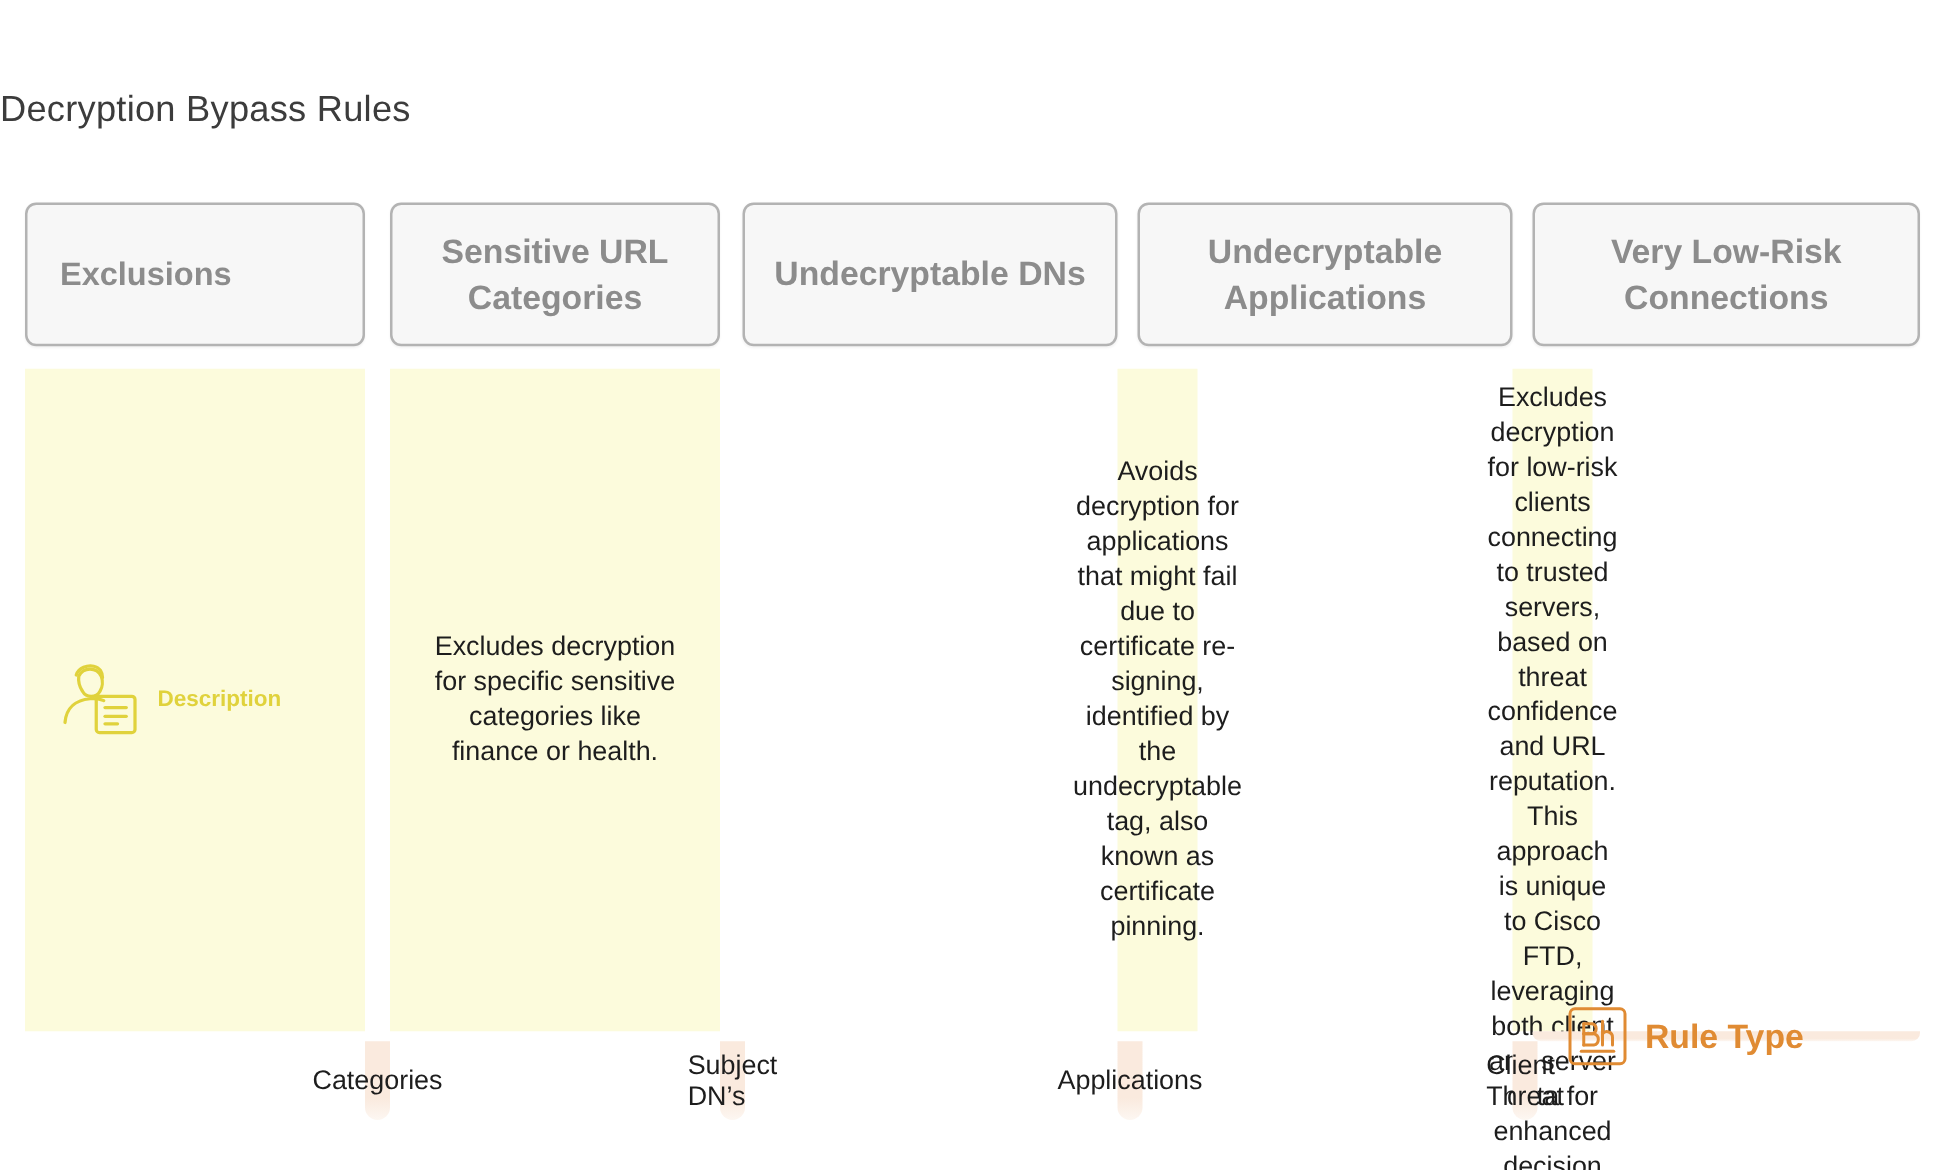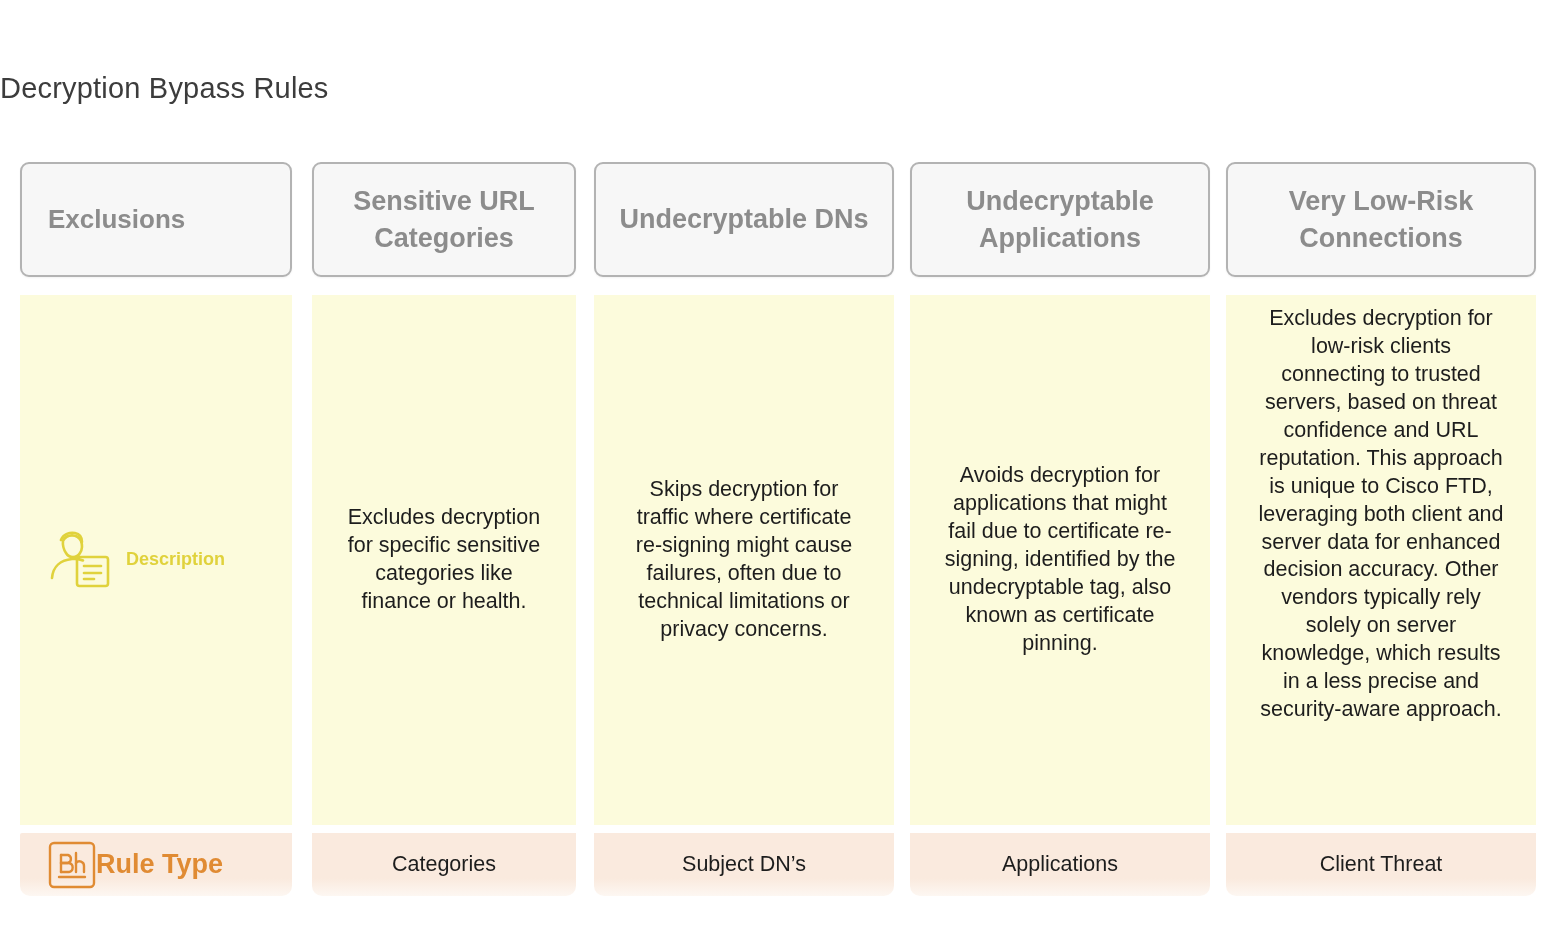--- a/index.html
+++ b/index.html
@@ -99,20 +99,21 @@
     align-items: center;
     justify-content: center;
     color: #1d1d1d;
     font-size: 21.5px;
     box-sizing: border-box;
     padding: 0 10px;
   }
   .rt-cell.label-cell {
     justify-content: flex-start;
     padding-left: 28px;
+    gap: 14px;
     border-top-left-radius: 2px;
   }
   .rt-label {
     color: #e08b33;
     font-size: 27px;
     font-weight: bold;
     white-space: nowrap;
   }
 
   .spacer { background: transparent; }
@@ -172,21 +173,20 @@
         <line x1="34" y1="48" x2="44" y2="48"></line>
       </svg>
     </span>
     <span class="row-label">Description</span>
   </div>
   <div class="spacer"></div>
 
   <div class="desc-cell">Excludes decryption for specific sensitive categories like finance or health.</div>
   <div class="spacer"></div>
 
-  <div class="desc-cell">Skips decryption for traffic where certificate re-signing might cause failures, often due to technical limitations or privacy concerns.</div>
   <div class="spacer"></div>
 
   <div class="desc-cell">Avoids decryption for applications that might fail due to certificate re-signing, identified by the undecryptable tag, also known as certificate pinning.</div>
   <div class="spacer"></div>
 
   <div class="desc-cell tall">Excludes decryption for low-risk clients connecting to trusted servers, based on threat confidence and URL reputation. This approach is unique to Cisco FTD, leveraging both client and server data for enhanced decision accuracy. Other vendors typically rely solely on server knowledge, which results in a less precise and security-aware approach.</div>
 
   <div class="spacer"></div>
   <div class="spacer"></div>
   <div class="spacer"></div>

